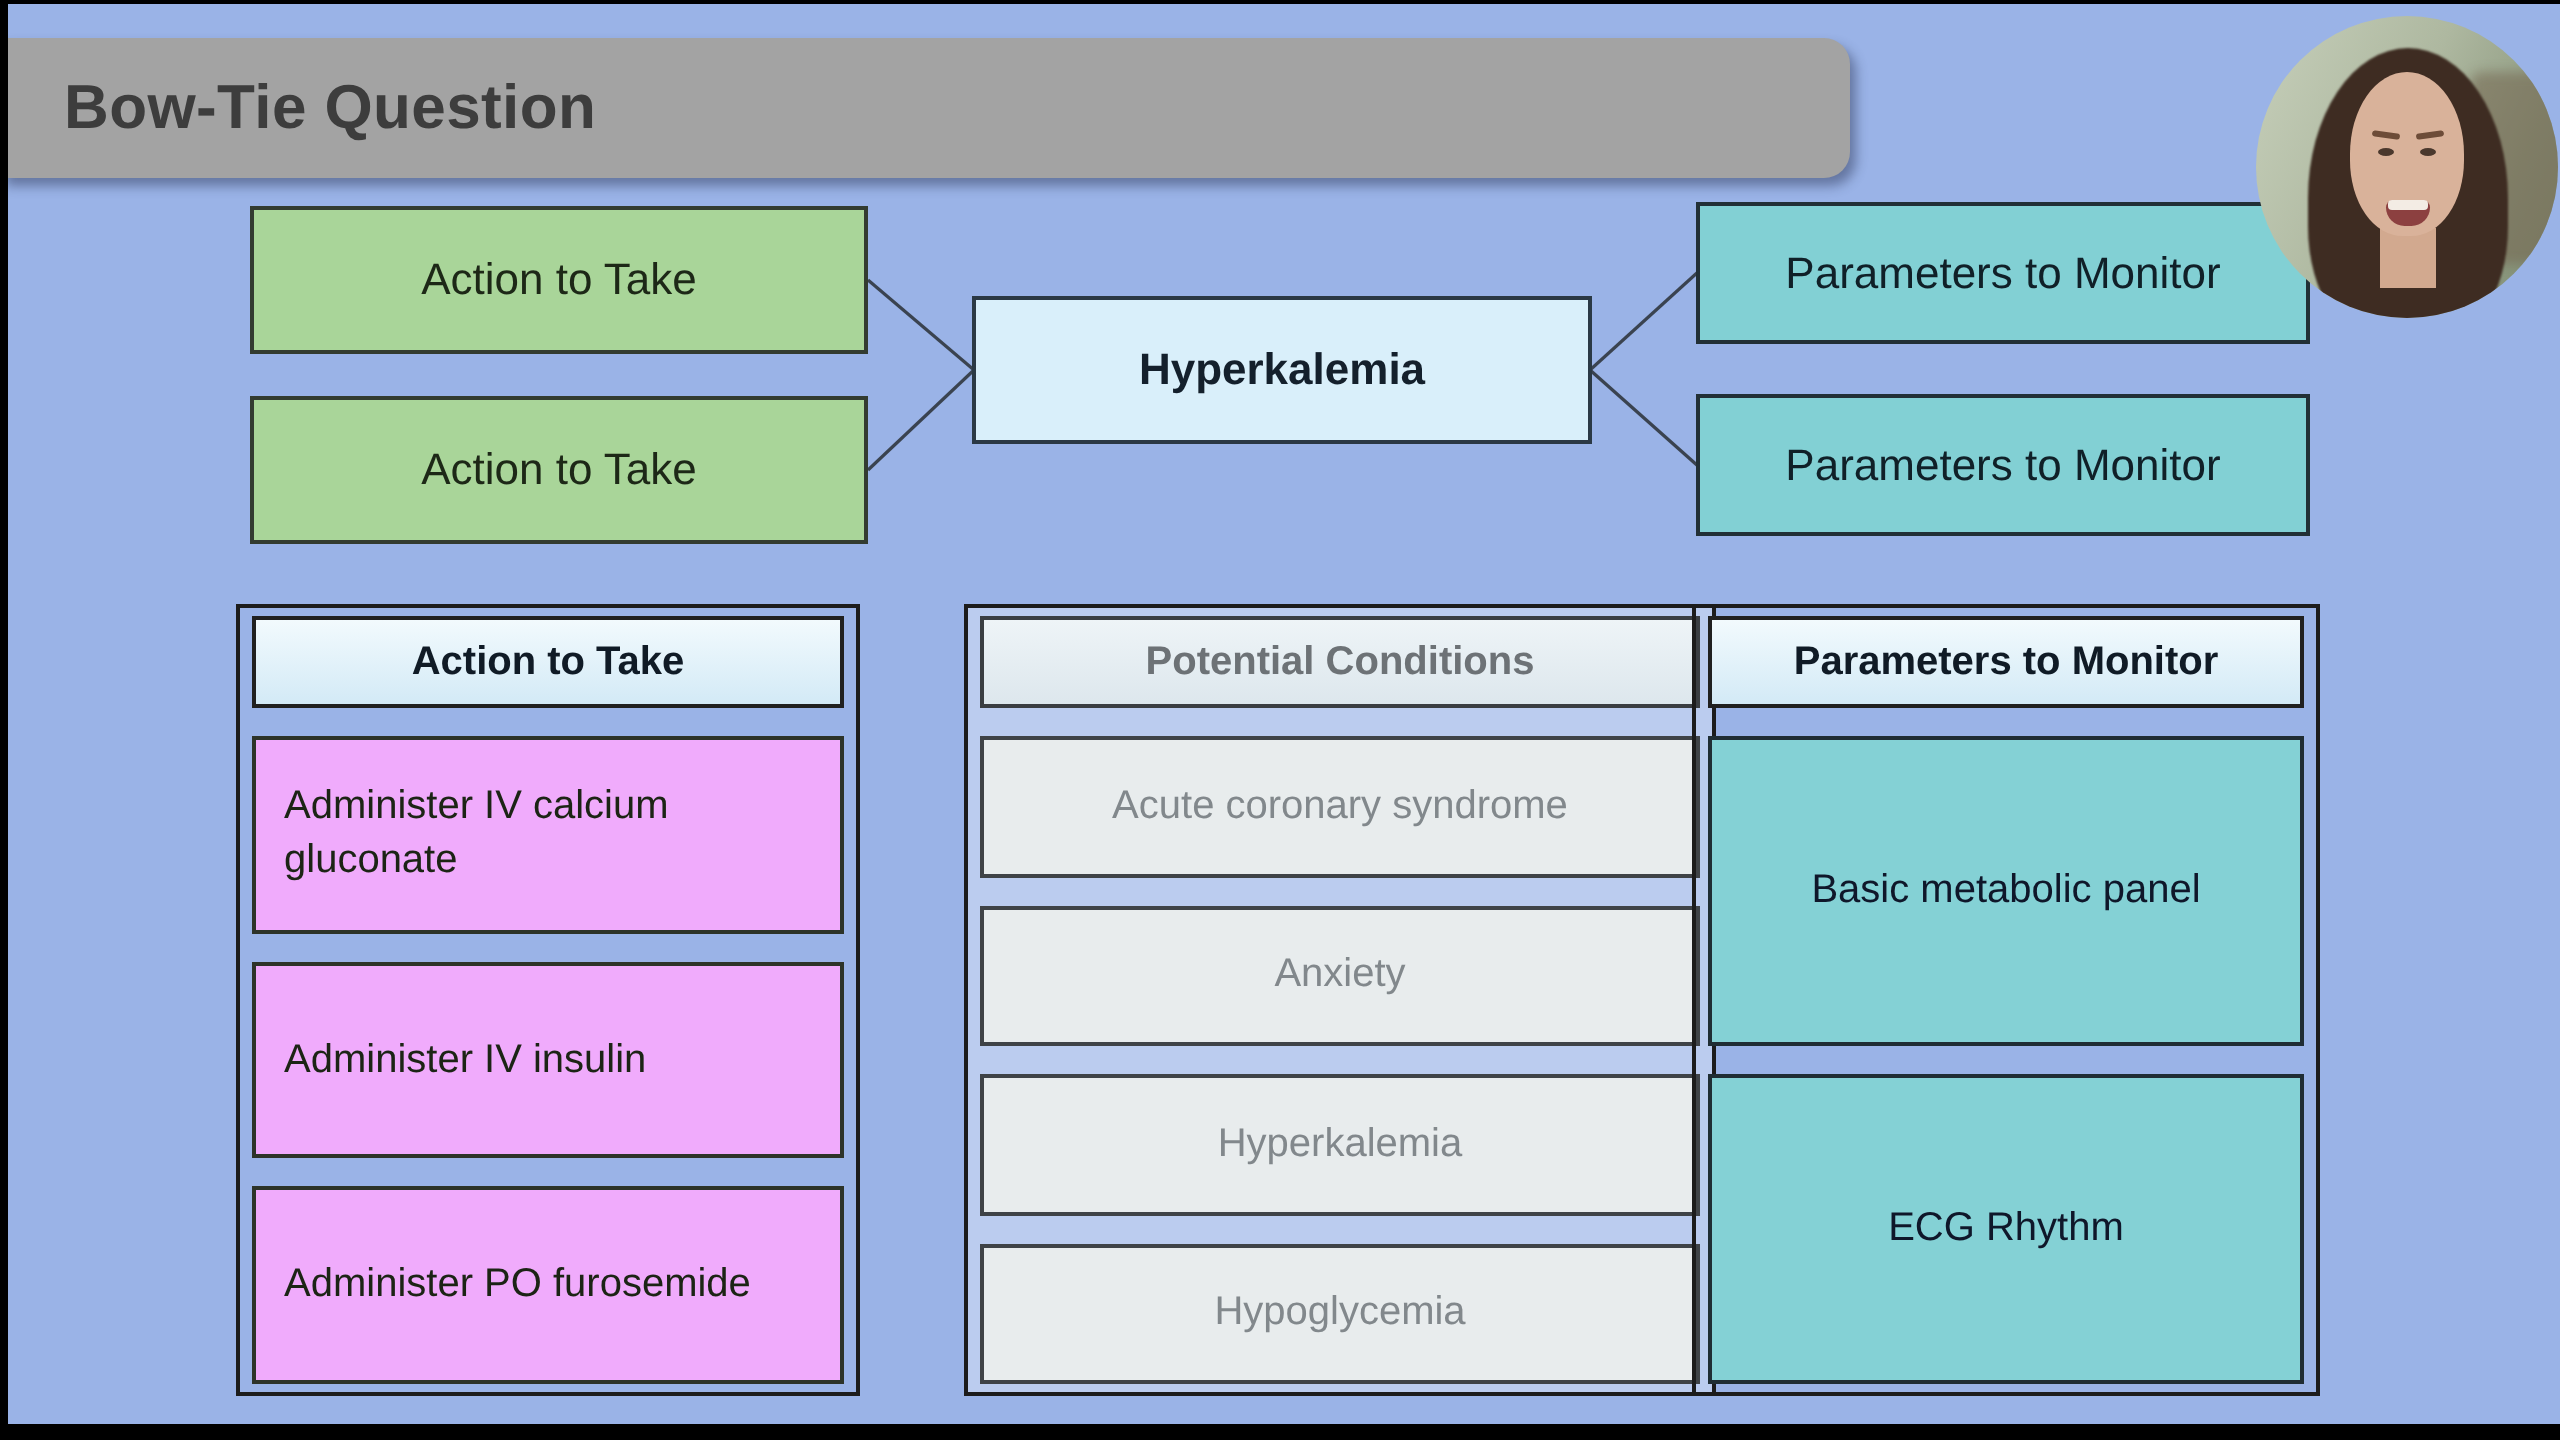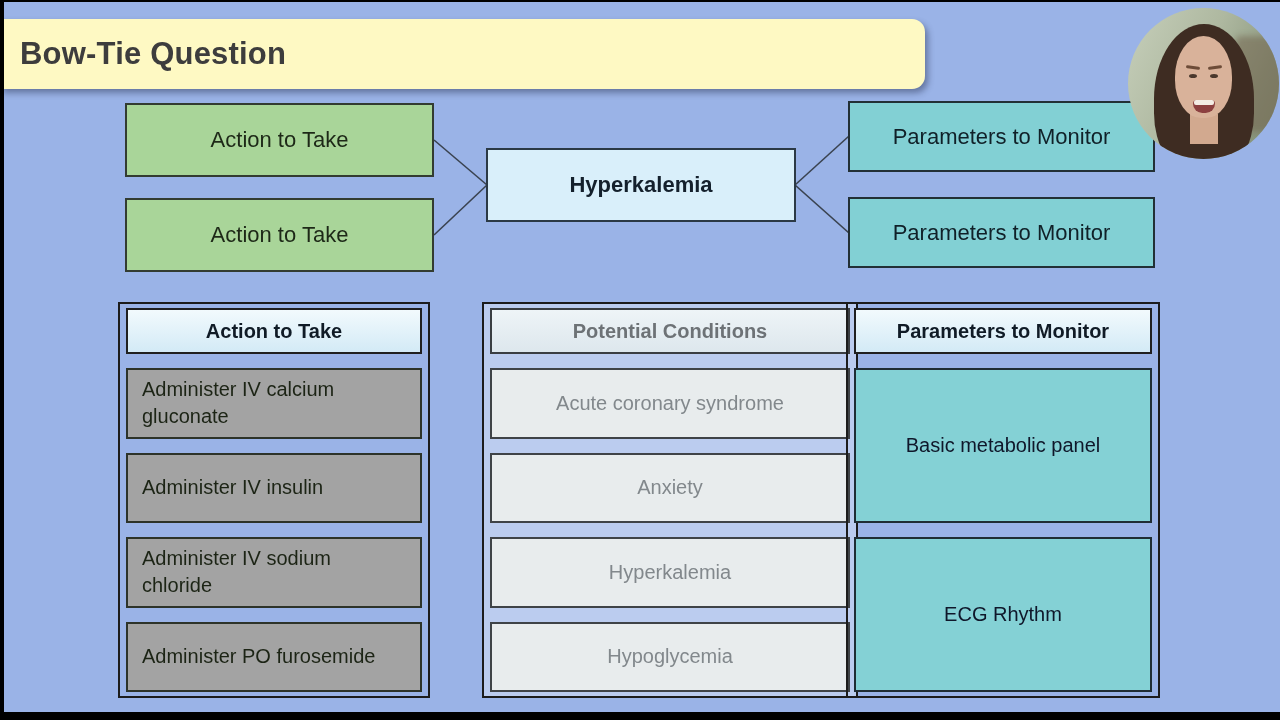--- a/index.html
+++ b/index.html
@@ -14,25 +14,25 @@
 
   
   .edge { position:absolute; background:#000; z-index:50; }
   .edge-top   { left:0; top:0; width:1280px; height:2px; }
   .edge-left  { left:0; top:0; width:4px; height:720px; }
   .edge-bottom{ left:0; top:712px; width:1280px; height:8px; }
 
   
   .banner {
     position:absolute; left:0; top:19px; width:925px; height:70px;
-    background:#fef9c3;
+    background:#a3a3a3;
     border-radius:0 13px 13px 0;
     box-shadow:3px 4px 6px rgba(35,45,75,.45);
     display:flex; align-items:center;
-    padding-left:20px;
+    padding-left:32px;
     z-index:5;
   }
   .banner h1 {
     font-size:31px; font-weight:bold; color:#3d3d3d; letter-spacing:.2px;
   }
 
   
   svg.connectors { position:absolute; left:0; top:0; z-index:1; }
 
   
@@ -88,21 +88,21 @@
   }
 
   .cell {
     flex:1 1 0;
     display:flex; align-items:center;
     font-size:20px; line-height:1.35;
     border:2px solid #2a2f2b;
     padding:0 14px;
   }
   .col-actions .cell {
-    background:#a3a3a3; color:#1c2415; justify-content:flex-start;
+    background:#f0abfc; color:#1c2415; justify-content:flex-start;
     text-align:left; border-color:#2d3329;
   }
   .col-conditions .cell {
     background:#e8eced; color:#82888c; justify-content:center;
     text-align:right; border-color:#3f4347;
   }
   .col-params .cell {
     background:#84d1d5; color:#0f172a; justify-content:center;
     text-align:center; border-color:#1f2d34;
   }
@@ -181,23 +181,20 @@
 
 <div class="col col-actions">
   <div class="col-header">
     <span>Action to Take</span>
   </div>
   <div class="cell">
     <span>Administer IV calcium gluconate</span>
   </div>
   <div class="cell">
     <span>Administer IV insulin</span>
-  </div>
-  <div class="cell">
-    <span>Administer IV sodium chloride</span>
   </div>
   <div class="cell">
     <span>Administer PO furosemide</span>
   </div>
 </div>
 
 <div class="col col-conditions">
   <div class="col-header">
     <span>Potential Conditions</span>
   </div>

